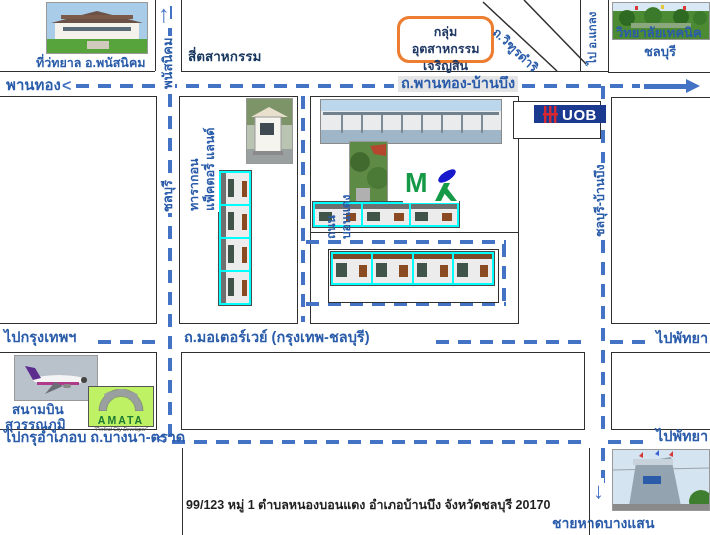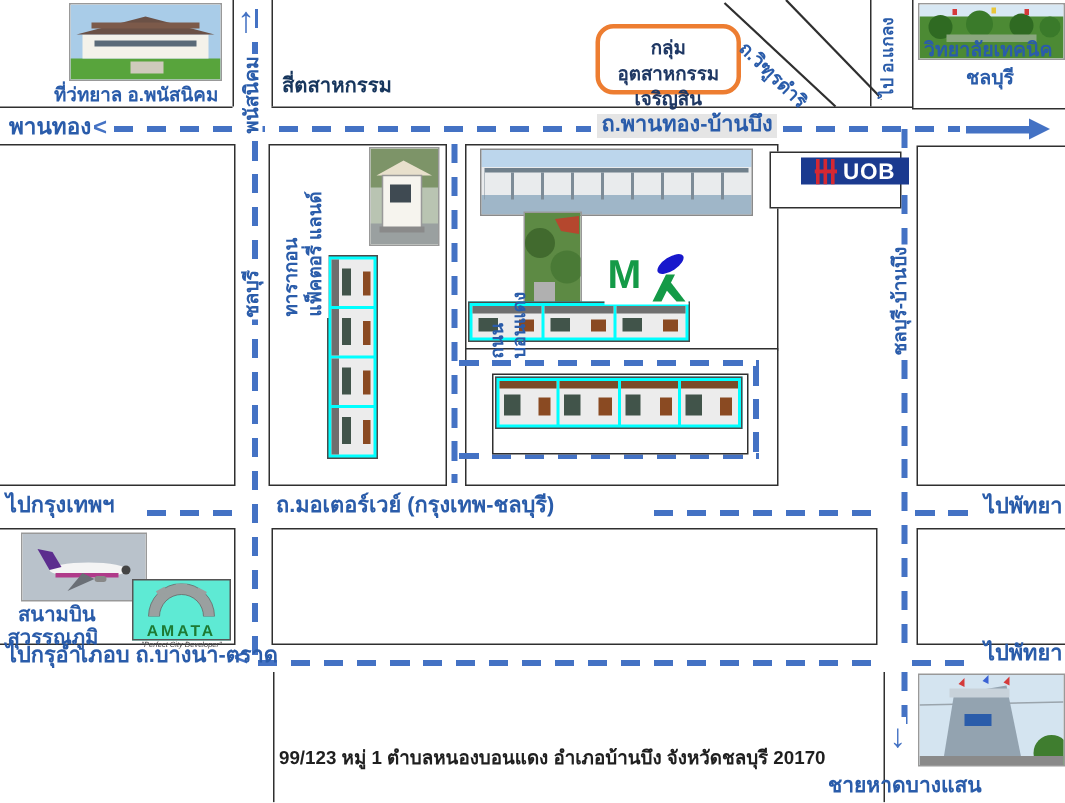--- a/index.html
+++ b/index.html
@@ -26,21 +26,21 @@
   .stripv .unit{border-top:none;border-left:5px solid #6f6f6f;}
   .unit.b{border-top-color:#7a4a28;}
   .unit::before{content:"";position:absolute;left:8%;top:18%;width:28%;height:58%;background:#41544a;}
   .unit::after{content:"";position:absolute;right:10%;top:26%;width:22%;height:50%;background:#8a4a22;}
   .addr{position:absolute;color:#1f1f1f;font-weight:bold;font-size:12.5px;white-space:nowrap;}
   .factory-bg{position:absolute;background:linear-gradient(180deg,#bcd6ec 0 26%,#e9ebed 26% 70%,#9fb6c8 70% 100%);border:1px solid #8a8a8a;}
   .factory-tex{position:absolute;left:2px;right:2px;top:28%;height:42%;
      background:repeating-linear-gradient(90deg,transparent 0 18px,#7d8b97 18px 20px);border-top:3px solid #70808c;}
   .orangebox{position:absolute;border:3px solid var(--orange);border-radius:12px;color:#1f3864;
      font-weight:bold;font-size:12.5px;text-align:center;line-height:1.35;padding-top:5px;box-sizing:border-box;background:#fff;}
-  .amata{position:absolute;background:#5eead4;border:1px solid #555;text-align:center;box-sizing:border-box;padding-top:2px;}
+  .amata{position:absolute;background:#bef264;border:1px solid #555;text-align:center;box-sizing:border-box;padding-top:2px;}
   .amata .am{color:#1d7a33;font-weight:bold;font-size:10.5px;letter-spacing:2px;line-height:1;}
   .amata .tg{color:#444;font-style:italic;font-size:5px;line-height:1.2;}
   .uobbox{position:absolute;background:#1b3a8f;display:flex;align-items:center;justify-content:center;gap:4px;}
   .uobbox .uobtxt{color:#fff;font-weight:bold;font-size:15px;letter-spacing:0.5px;}
   .mkbox{position:absolute;background:#fff;}
   .mkM{position:absolute;left:2px;top:0px;color:#149a47;font-weight:bold;font-size:27px;line-height:1.2;}
 </style>
 </head>
 <body>
 

